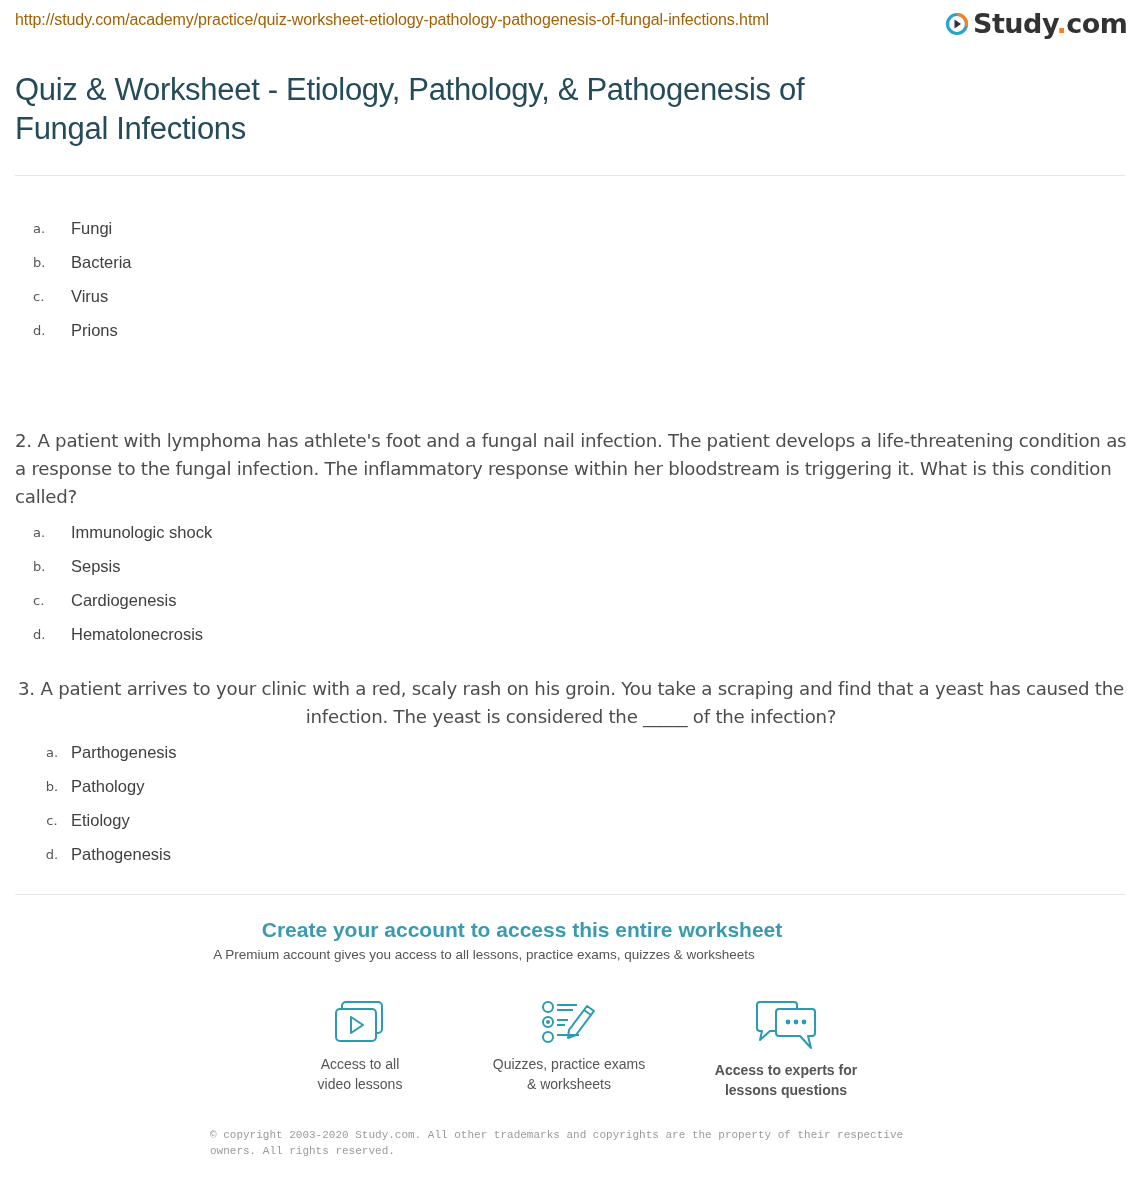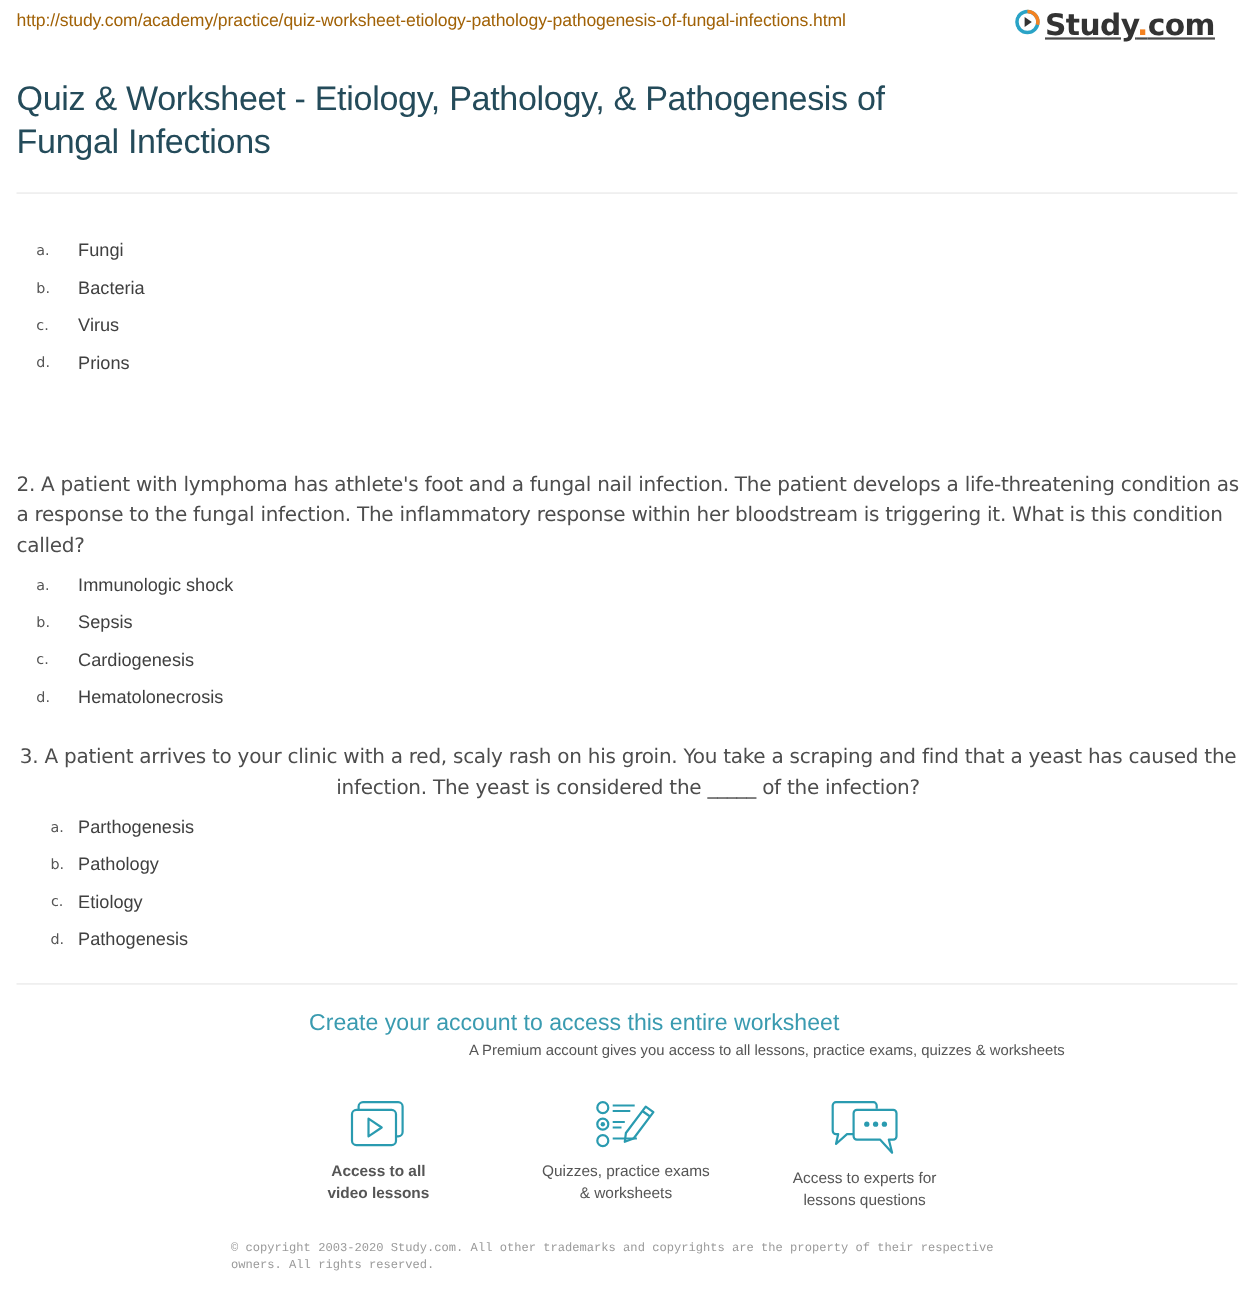--- a/index.html
+++ b/index.html
@@ -1,37 +1,37 @@
 <!DOCTYPE html>
 <html><head>
   <meta charset="utf-8">
   <style>
     * { box-sizing: border-box; margin: 0; padding: 0; }
     html, body { width: 1140px; height: 1191px; background: #ffffff; overflow: hidden; }
     body { font-family: "DejaVu Sans", "Liberation Sans", sans-serif; color: #4a4a4a; position: relative; }
 
     .url { position: absolute; left: 15px; top: 11px; font-family: "Liberation Sans", sans-serif; font-size: 16px; color: #a16207; letter-spacing: -0.1px; }
 
-    .logo { position: absolute; left: 922px; top: 8px; display: flex; align-items: flex-start; text-decoration: underline; }
+    .logo { position: absolute; left: 945px; top: 8px; display: flex; align-items: center; }
     .logo-icon { width: 24px; height: 24px; position: relative; margin-right: 4px; }
     .logo-text { font-family: "DejaVu Sans", sans-serif; font-size: 27px; font-weight: 600; color: #333333; letter-spacing: -0.5px; }
     .logo-dot { color: #f58220; }
 
     .title { position: absolute; left: 15px; top: 70px; width: 820px; font-family: "Liberation Sans", sans-serif; font-size: 31px; line-height: 39px; color: #244b5a; font-weight: 400; letter-spacing: -0.3px; }
 
     .divider { position: absolute; left: 15px; right: 15px; height: 1px; background: #e5e5e5; }
 
     .question { position: absolute; left: 15px; width: 1112px; }
     .q-text { font-family: "DejaVu Sans", sans-serif; font-size: 18.2px; line-height: 28px; color: #4d4d4d; letter-spacing: -0.25px; }
     .answers { list-style: none; margin-top: 4px; }
     .answer { display: flex; height: 34px; align-items: center; }
     .a-letter { width: 56px; padding-left: 18px; font-family: "DejaVu Sans", sans-serif; font-size: 13px; color: #555555; }
     .a-text { font-family: "Liberation Sans", sans-serif; font-size: 16.5px; color: #404040; }
-    .cta-title { position: absolute; top: 918px; left: 0; width: 1044px; text-align: center; font-family: "Liberation Sans", sans-serif; font-size: 21px; color: #3a9bb0; font-weight: 400; }
-    .cta-sub { position: absolute; top: 947px; left: 0; width: 968px; text-align: right; font-family: "Liberation Sans", sans-serif; font-size: 13.5px; color: #555555; }
+    .cta-title { position: absolute; top: 918px; left: 0; width: 1044px; text-align: center; font-family: "Liberation Sans", sans-serif; font-size: 21px; color: #3a9bb0; font-weight: 700; }
+    .cta-sub { position: absolute; top: 947px; left: 0; width: 968px; text-align: center; font-family: "Liberation Sans", sans-serif; font-size: 13.5px; color: #555555; }
 
     .feature { position: absolute; top: 1000px; width: 200px; text-align: center; }
     .feature svg { display: block; margin: 0 auto; }
     .feature-label { margin-top: 10px; font-family: "Liberation Sans", sans-serif; font-size: 14px; line-height: 20px; color: #555555; }
 
     .copyright { position: absolute; top: 1127px; left: 210px; width: 720px; font-family: Liberation Mono, monospace; font-size: 11px; line-height: 16px; color: #9a9a9a; }
   </style>
 </head>
 <body>
 
@@ -115,21 +115,21 @@
         <span class="a-text">Pathogenesis</span>
       </li>
   </ul>
 </div>
 
 <div class="divider" style="top:894px;"></div>
 
 <a class="cta-title">Create your account to access this entire worksheet</a>
 <div class="cta-sub">A Premium account gives you access to all lessons, practice exams, quizzes &amp; worksheets</div>
 
-<div class="feature" style="left:244px;font-weight:bold;">
+<div class="feature" style="left:260px;">
   <span>
     <svg width="52" height="44" viewBox="0 0 52 44">
       <rect x="8" y="2" width="40" height="31" rx="4" fill="none" stroke="#2a9bb0" stroke-width="2"></rect>
       <rect x="2" y="9" width="40" height="32" rx="4" fill="#ffffff" stroke="#2a9bb0" stroke-width="2"></rect>
       <path d="M17 17 L29 25 L17 33 Z" fill="none" stroke="#2a9bb0" stroke-width="2" stroke-linejoin="round"></path>
     </svg>
   </span>
   <div class="feature-label">
     <div>Access to all</div>
     <div>video lessons</div>
@@ -151,21 +151,21 @@
       <path d="M28 30 L46 6 L53 11 L35 35 L27 38 Z" fill="none" stroke="#2a9bb0" stroke-width="2" stroke-linejoin="round"></path>
       <line x1="43" y1="10" x2="50" y2="15" stroke="#2a9bb0" stroke-width="2"></line>
     </svg>
   </span>
   <div class="feature-label">
     <div>Quizzes, practice exams</div>
     <div>&amp; worksheets</div>
   </div>
 </div>
 
-<div class="feature" style="left:686px;">
+<div class="feature" style="left:686px;font-weight:bold;">
   <span>
     <svg width="64" height="50" viewBox="0 0 64 50">
       <path d="M6 2 H40 a3 3 0 0 1 3 3 V8 M6 2 a3 3 0 0 0 -3 3 V28 a3 3 0 0 0 3 3 H8 L6 40 L16 31 H22" fill="none" stroke="#2a9bb0" stroke-width="2" stroke-linejoin="round"></path>
       <path d="M25 9 H58 a3 3 0 0 1 3 3 V33 a3 3 0 0 1 -3 3 H54 L57 48 L46 36 H25 a3 3 0 0 1 -3 -3 V12 a3 3 0 0 1 3 -3 Z" fill="#ffffff" stroke="#2a9bb0" stroke-width="2" stroke-linejoin="round"></path>
       <circle cx="34" cy="22" r="2.4" fill="#2a9bb0"></circle>
       <circle cx="42" cy="22" r="2.4" fill="#2a9bb0"></circle>
       <circle cx="50" cy="22" r="2.4" fill="#2a9bb0"></circle>
     </svg>
   </span>
   <div class="feature-label">

